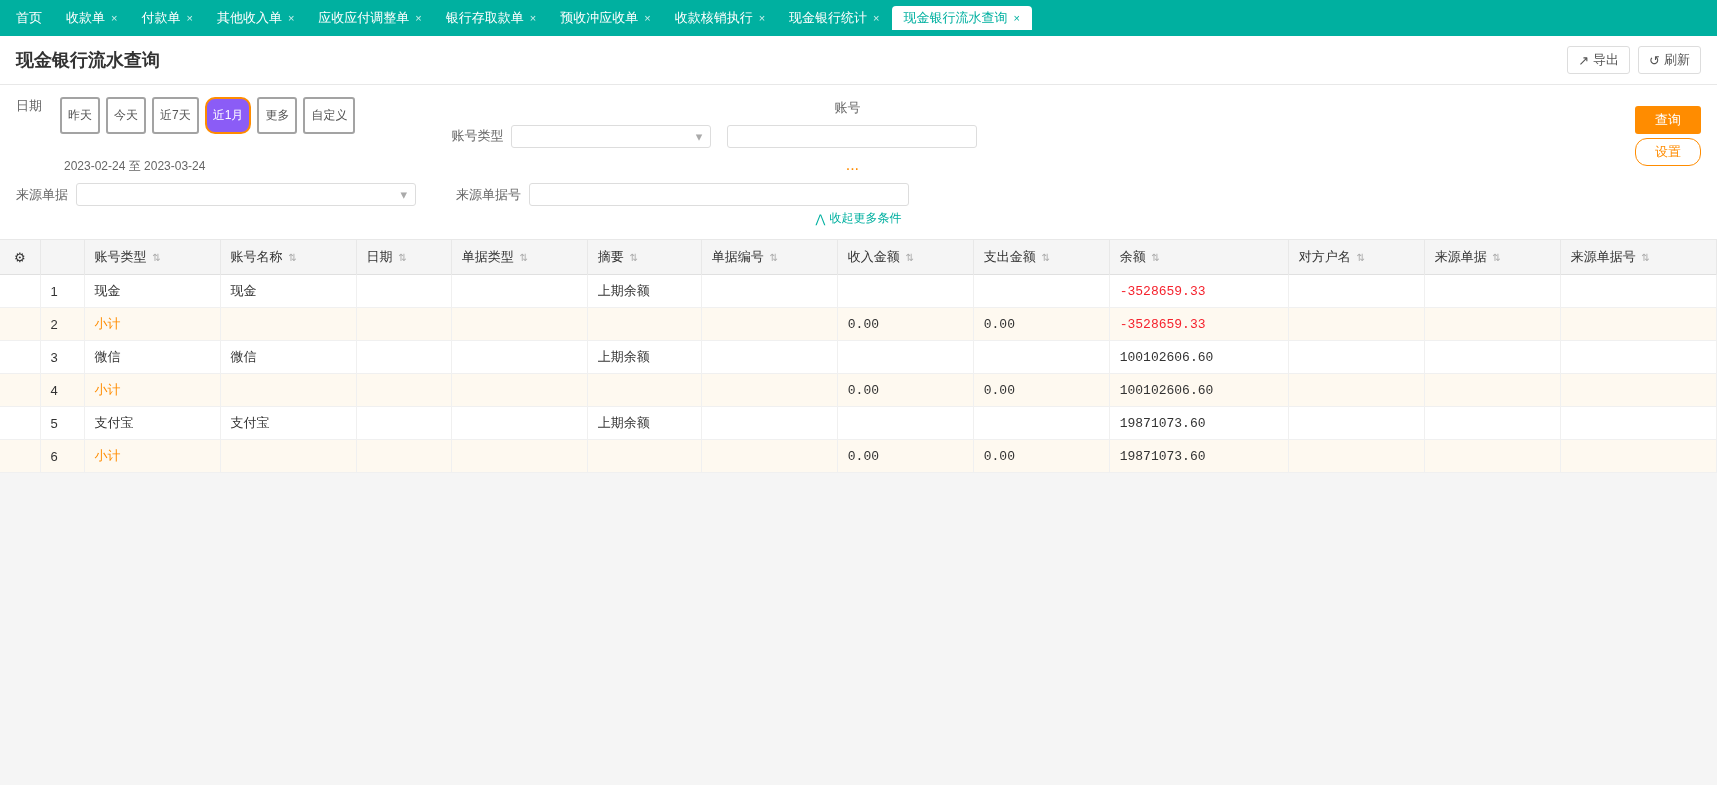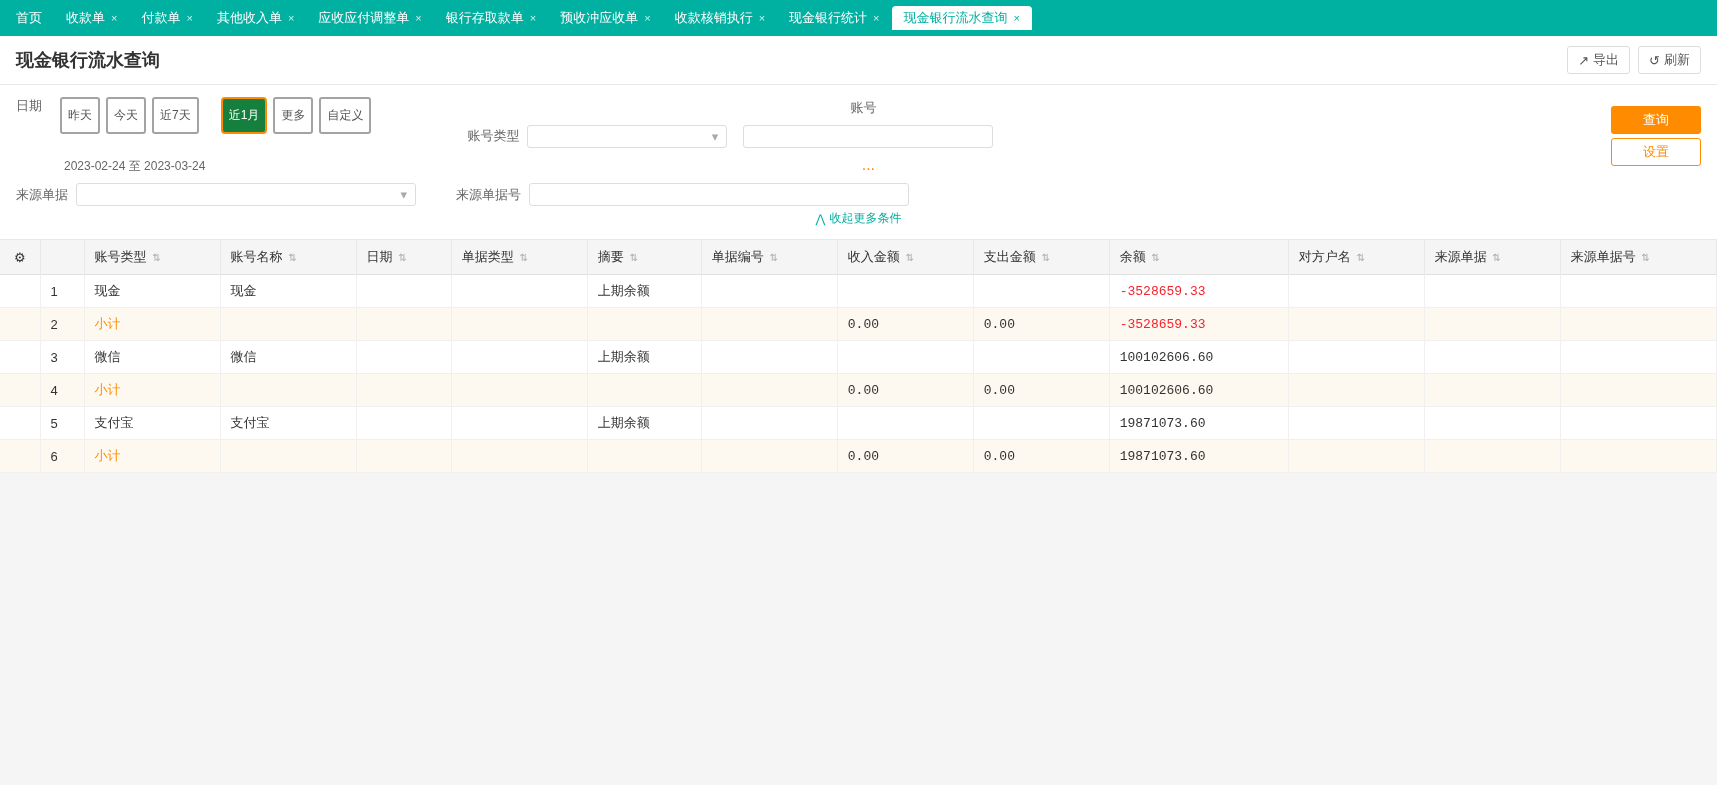--- a/index.html
+++ b/index.html
@@ -95,25 +95,24 @@
     .date-btn {
       padding: 8px 6px;
       border: 2px solid #a3a3a3;
       border-radius: 3px;
       background: #fff;
       cursor: pointer;
       font-size: 12px;
       color: #555;
     }
     .date-btn.active {
-      background: #15803d;
+      background: #8b5cf6;
       color: #fff;
       border-color: #ff8c00;
-      border-radius: 4px;
-      margin-left: 16px;
+      border-radius: 10px;
     }
     .date-range {
       color: #666;
       font-size: 12px;
       margin-left: 4px;
       margin-top: 24px;
     }
     .filter-select {
       display: flex;
       align-items: center;
@@ -139,29 +138,29 @@
       color: #ff8c00;
       font-size: 16px;
       cursor: pointer;
       padding: 0 4px;
     }
     .query-btn {
       background: #ff8c00;
       color: #fff;
       border: none;
       border-radius: 3px;
-      padding: 5px 32px;
+      padding: 5px 20px;
       cursor: pointer;
       font-size: 13px;
     }
     .settings-btn {
       background: #fff;
       color: #ff8c00;
       border: 1px solid #ff8c00;
-      border-radius: 3px;
+      border-radius: 12px;
       padding: 4px 12px;
       cursor: pointer;
       font-size: 13px;
     }
     .collapse-bar {
       text-align: center;
       color: #00b0a0;
       cursor: pointer;
       font-size: 12px;
       padding: 4px 0 0;

